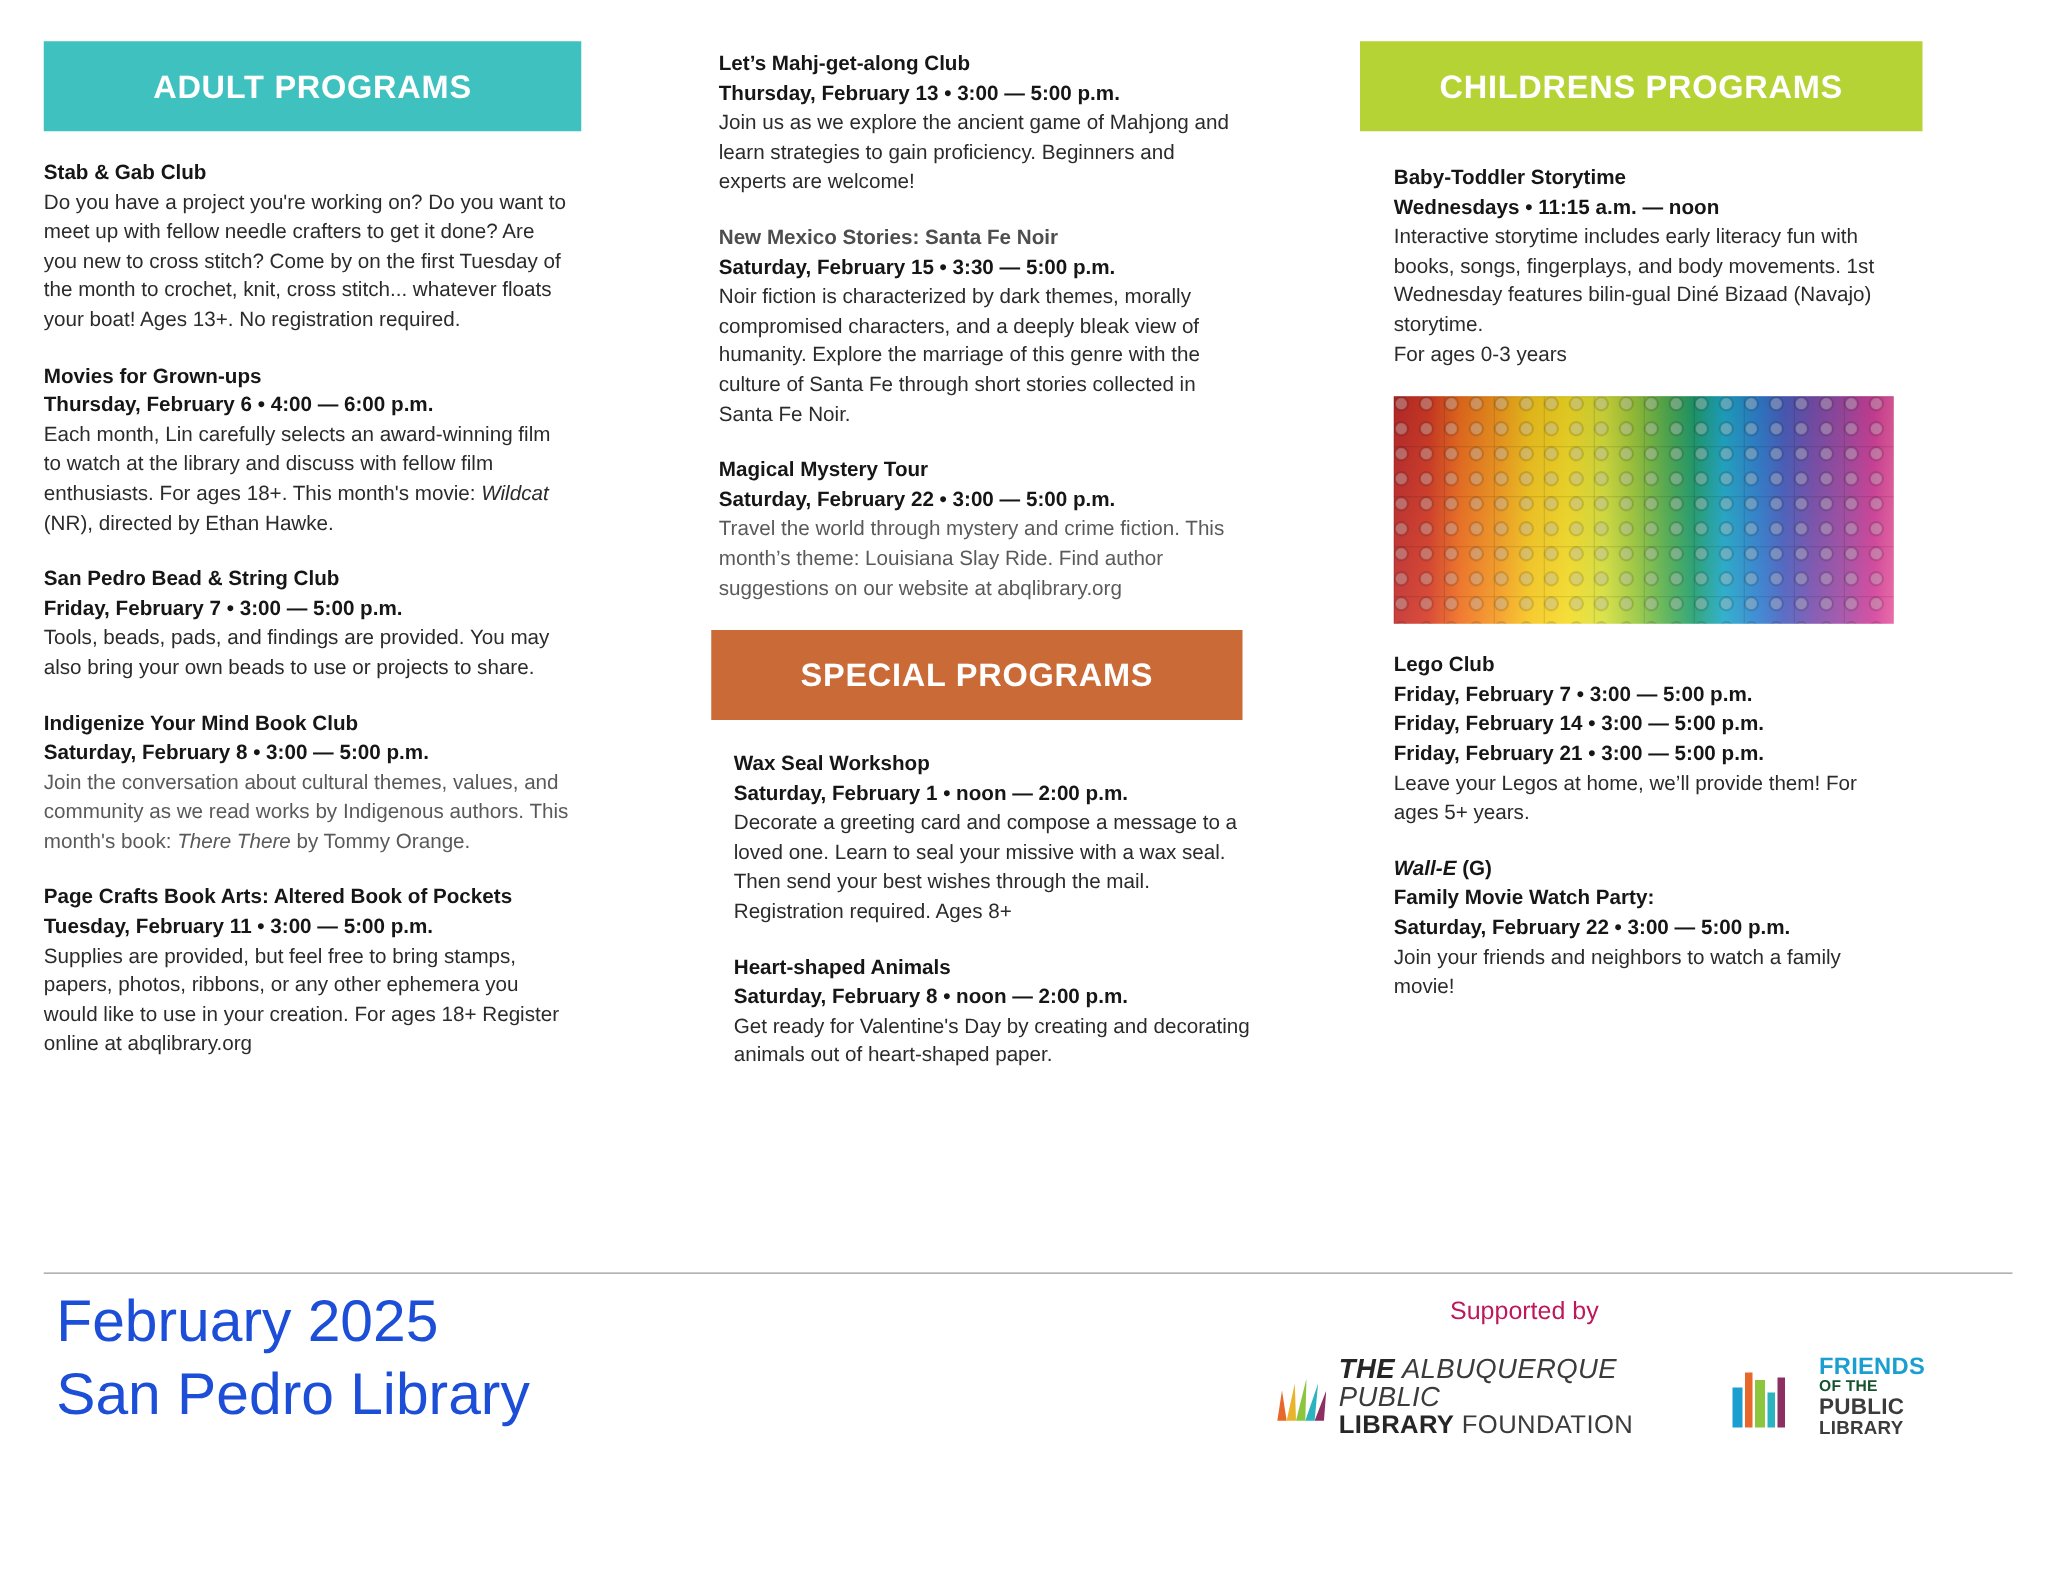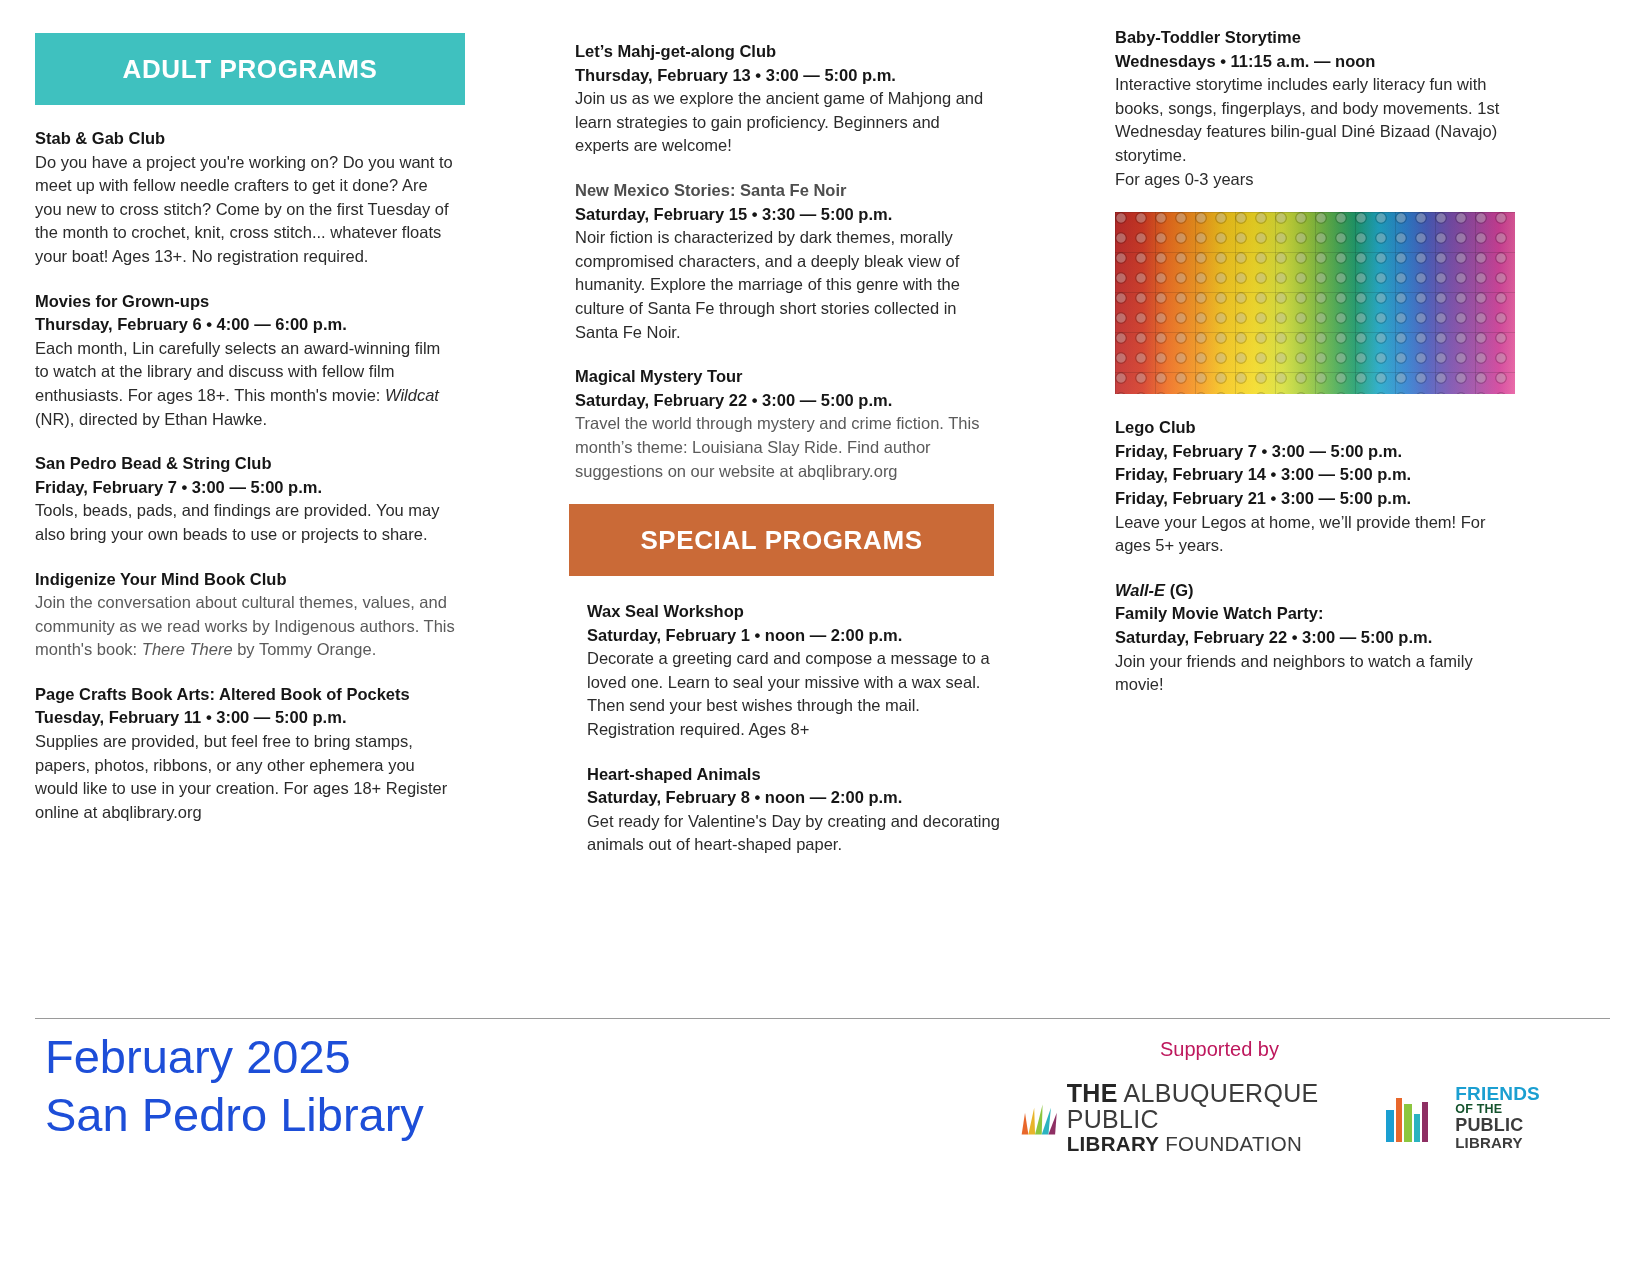--- a/index.html
+++ b/index.html
@@ -167,21 +167,21 @@
     top: 1082px;
     width: 520px;
     height: 70px;
     display: flex;
     align-items: center;
     gap: 24px;
   }
   .apl-logo { display: flex; align-items: center; gap: 10px; }
   .apl-mark { width: 44px; height: 46px; }
   .apl-text { line-height: 1.05; }
-  .apl-l1 { font-size: 25px; letter-spacing: .3px; color: #3b3b3b; }
+  .apl-l1 { font-size: 22px; letter-spacing: .3px; color: #3b3b3b; font-style: italic; }
   .apl-l1 b { color: #262626; font-weight: bold; }
   .apl-l2 { font-size: 20.5px; letter-spacing: .3px; color: #3b3b3b; }
   .apl-l2 b { color: #262626; font-weight: bold; }
 
   .fopl-logo { display: flex; align-items: center; gap: 9px; }
   .fopl-mark { width: 62px; height: 54px; }
   .fopl-text { line-height: 1.02; }
   .fopl-l1 { font-size: 19px; font-weight: bold; color: #1b9fd1; letter-spacing: .2px; }
   .fopl-l2 { font-size: 12.5px; font-weight: bold; color: #14532d; letter-spacing: .2px; }
   .fopl-l3 { font-size: 18px; font-weight: bold; color: #3c3c3c; letter-spacing: .2px; }
@@ -211,20 +211,21 @@
         </div>
 
         <div class="entry">
           <div class="ttl">San Pedro Bead &amp; String Club</div>
           <div class="when">Friday, February 7 • 3:00 — 5:00 p.m.</div>
           <div class="desc">Tools, beads, pads, and findings are provided. You may also bring your own beads to use or projects to share.</div>
         </div>
 
         <div class="entry gray">
           <div class="ttl" style="color:#161616">Indigenize Your Mind Book Club</div>
+          <div class="when" style="color:#161616">Saturday, February 8 • 3:00 — 5:00 p.m.</div>
           <div class="desc"><span>Join the conversation about cultural themes, values, and community as we read works by Indigenous authors. This month's book: </span><em>There There</em><span> by Tommy Orange.</span></div>
         </div>
 
         <div class="entry">
           <div class="ttl">Page Crafts Book Arts: Altered Book of Pockets</div>
           <div class="when">Tuesday, February 11 • 3:00 — 5:00 p.m.</div>
           <div class="desc">Supplies are provided, but feel free to bring stamps, papers, photos, ribbons, or any other ephemera you would like to use in your creation. For ages 18+  Register online at abqlibrary.org</div>
         </div>
 
       </div>
@@ -268,20 +269,21 @@
         <div class="entry">
           <div class="ttl">Heart-shaped Animals</div>
           <div class="when">Saturday, February 8 • noon — 2:00 p.m.</div>
           <div class="desc">Get ready for Valentine's Day by creating and decorating animals out of heart-shaped paper.</div>
         </div>
 
       </div>
     </div>
 
     <div class="col col-right">
+      <div class="banner banner-children">CHILDRENS PROGRAMS</div>
 
       <div class="entries-top">
         <div class="entry" style="margin-top:0">
           <div class="ttl">Baby-Toddler Storytime</div>
           <div class="when">Wednesdays • 11:15 a.m. — noon</div>
           <div class="desc" style="white-space:pre-line">Interactive storytime includes early literacy fun with books, songs, fingerplays, and body movements. 1st Wednesday features bilin-gual Diné Bizaad (Navajo) storytime.
 For ages 0-3 years</div>
         </div>
       </div>
 

